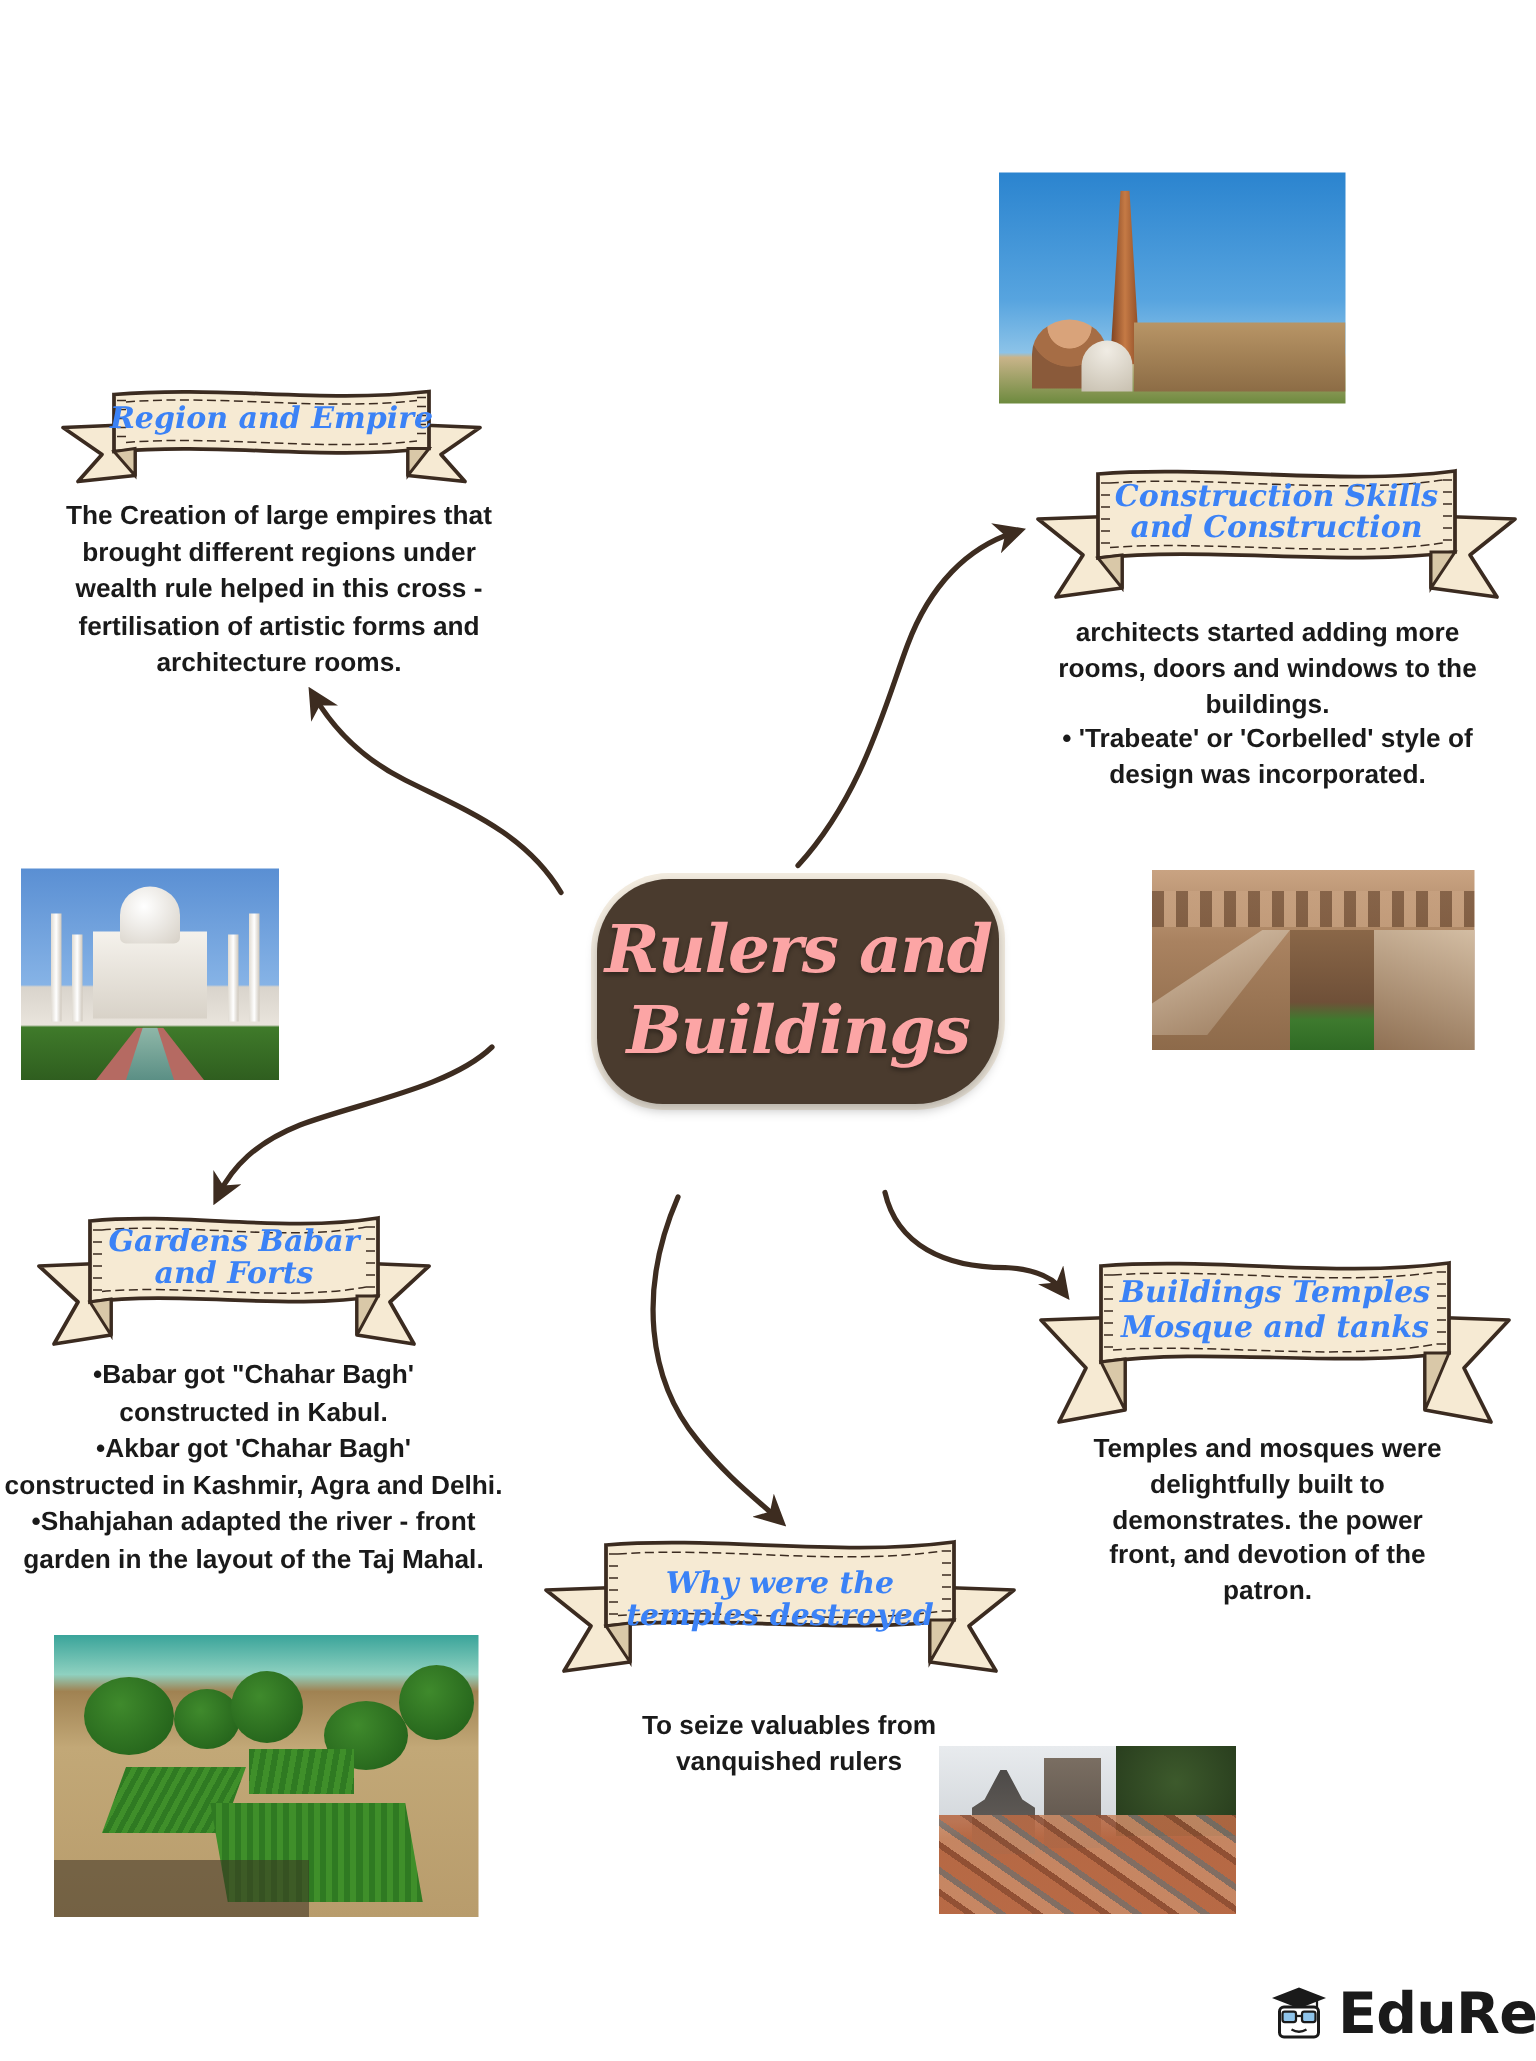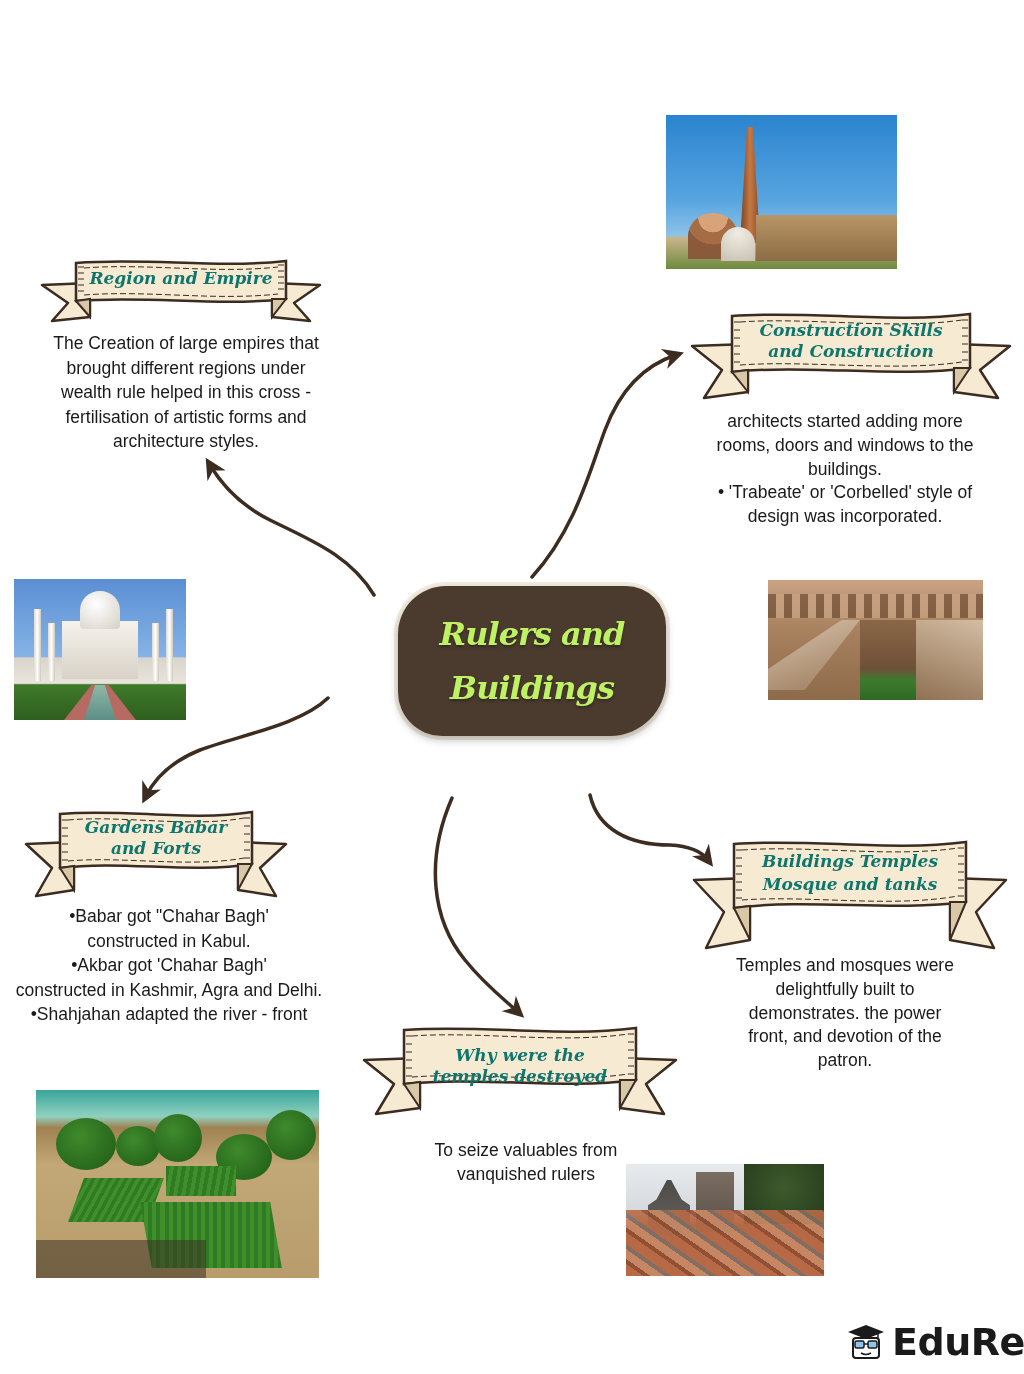--- a/index.html
+++ b/index.html
@@ -8,38 +8,39 @@
 
   
   .center-title {
     position: absolute; left: 398px; top: 586px; width: 268px; height: 150px;
     background: #4a3b2e; border-radius: 48px 40px 56px 44px;
     box-shadow: 0 4px 8px rgba(0,0,0,0.25), 0 0 0 4px #f3ece0;
     display: flex; align-items: center; justify-content: center; flex-direction: column;
   }
   .center-title span {
     font-family: "DejaVu Serif", serif; font-style: italic; font-weight: bold;
-    color: #bef264; font-size: 32px; line-height: 54px; letter-spacing: -1px;
+    color: #fca5a5; font-size: 44px; line-height: 54px; letter-spacing: -1px;
     text-shadow: 0 2px 3px rgba(0,0,0,0.35);
   }
 
   
   .ribbon { position: absolute; }
   .ribbon svg { position: absolute; left: 0; top: 0; }
   .ribbon .label {
     position: absolute; left: 0; right: 0; text-align: center;
     font-family: "DejaVu Serif", serif; font-style: italic; font-weight: bold;
-    color: #0f766e; font-size: 17px; line-height: 21px;
+    color: #3b82f6; font-size: 20px; line-height: 21px;
   }
 
   
   .desc {
     position: absolute; text-align: center;
     font-family: "Liberation Sans", sans-serif; font-size: 17.5px; line-height: 24.5px;
     color: #1a1a1a;
+    font-weight: bold;
   }
   .desc div { white-space: nowrap; }
 
   
   .photo { position: absolute; overflow: hidden; }
 
   .qutub { left: 666px; top: 115px; width: 231px; height: 154px;
     background: linear-gradient(180deg, #2b84cf 0%, #57a4df 55%, #8cc3e8 78%, #c9b48a 80%, #6d8a3e 100%); }
   .qutub .tower { position: absolute; left: 74px; top: 12px; width: 20px; height: 116px;
     background: linear-gradient(90deg, #7a3f1f, #c57a45, #8a4a25);
@@ -175,21 +176,21 @@
   </svg>
   <div class="label" style="top:13px;">
     <div>Region and Empire</div>
   </div>
 </div>
 <div class="desc" style="left:30px;top:331px;width:312px;">
   <div>The Creation of large empires that</div>
   <div>brought different regions under</div>
   <div>wealth rule helped in this cross -</div>
   <div>fertilisation of artistic forms and</div>
-  <div>architecture styles.</div>
+  <div>architecture rooms.</div>
 </div>
 
 <div class="ribbon" style="left:688px;top:308px;width:326px;height:96px;">
   <svg width="326" height="96" viewBox="0 0 326 96">
     <path d="M4,38 L60,36 L60,84 L16,90 L34,62 Z" fill="#f6ead3" stroke="#3b2b20" stroke-width="2.5" stroke-linejoin="round"></path>
     <path d="M322,38 L266,36 L266,84 L310,90 L292,62 Z" fill="#f6ead3" stroke="#3b2b20" stroke-width="2.5" stroke-linejoin="round"></path>
     <path d="M44,8 C120,2 206,16 282,6 L282,60 C206,70 120,56 44,64 Z" fill="#f6ead3" stroke="#3b2b20" stroke-width="2.5"></path>
     <path d="M44,64 L60,84 L60,62 Z M282,60 L266,84 L266,60 Z" fill="#d9c8a8" stroke="#3b2b20" stroke-width="2"></path>
     <path d="M52,14 C120,9 206,22 274,12 M52,57 C120,52 206,64 274,54" fill="none" stroke="#3b2b20" stroke-width="1" stroke-dasharray="6 3"></path>
     <g stroke="#3b2b20" stroke-width="1">
@@ -224,20 +225,21 @@
     <div>Gardens Babar</div>
     <div>and Forts</div>
   </div>
 </div>
 <div class="desc" style="left:2px;top:904px;width:334px;">
   <div>•Babar got "Chahar Bagh'</div>
   <div>constructed in Kabul.</div>
   <div>•Akbar got 'Chahar Bagh'</div>
   <div>constructed in Kashmir, Agra and Delhi.</div>
   <div>•Shahjahan adapted the river - front</div>
+  <div>garden in the layout of the Taj Mahal.</div>
 </div>
 
 <div class="ribbon" style="left:690px;top:836px;width:320px;height:118px;">
   <svg width="320" height="118" viewBox="0 0 320 118">
     <path d="M4,44 L60,42 L60,104 L16,112 L34,76 Z" fill="#f6ead3" stroke="#3b2b20" stroke-width="2.5" stroke-linejoin="round"></path>
     <path d="M316,44 L260,42 L260,104 L304,112 L286,76 Z" fill="#f6ead3" stroke="#3b2b20" stroke-width="2.5" stroke-linejoin="round"></path>
     <path d="M44,8 C120,2 200,16 276,6 L276,66 C200,76 120,62 44,72 Z" fill="#f6ead3" stroke="#3b2b20" stroke-width="2.5"></path>
     <path d="M44,72 L60,104 L60,70 Z M276,66 L260,104 L260,66 Z" fill="#d9c8a8" stroke="#3b2b20" stroke-width="2"></path>
     <path d="M52,14 C120,9 200,22 268,12 M52,64 C120,59 200,72 268,60" fill="none" stroke="#3b2b20" stroke-width="1" stroke-dasharray="6 3"></path>
     <g stroke="#3b2b20" stroke-width="1">

